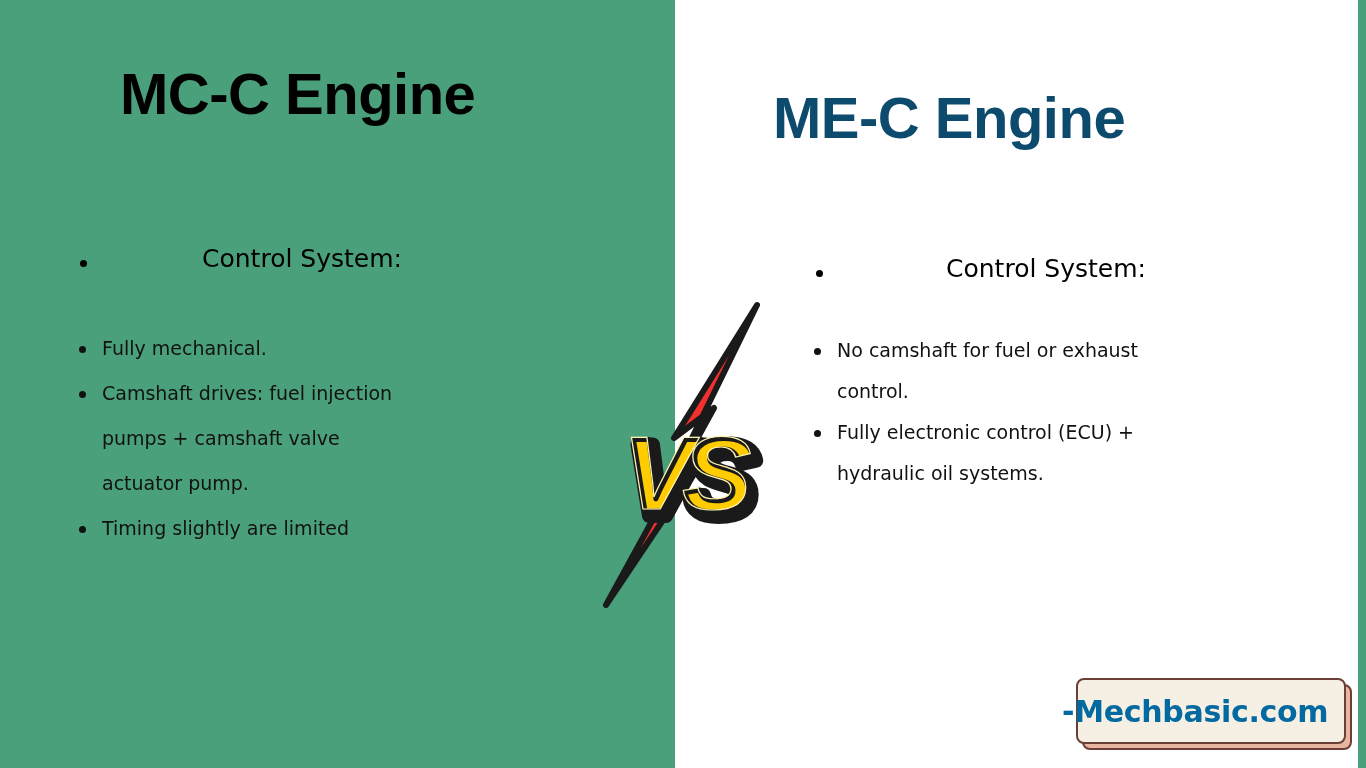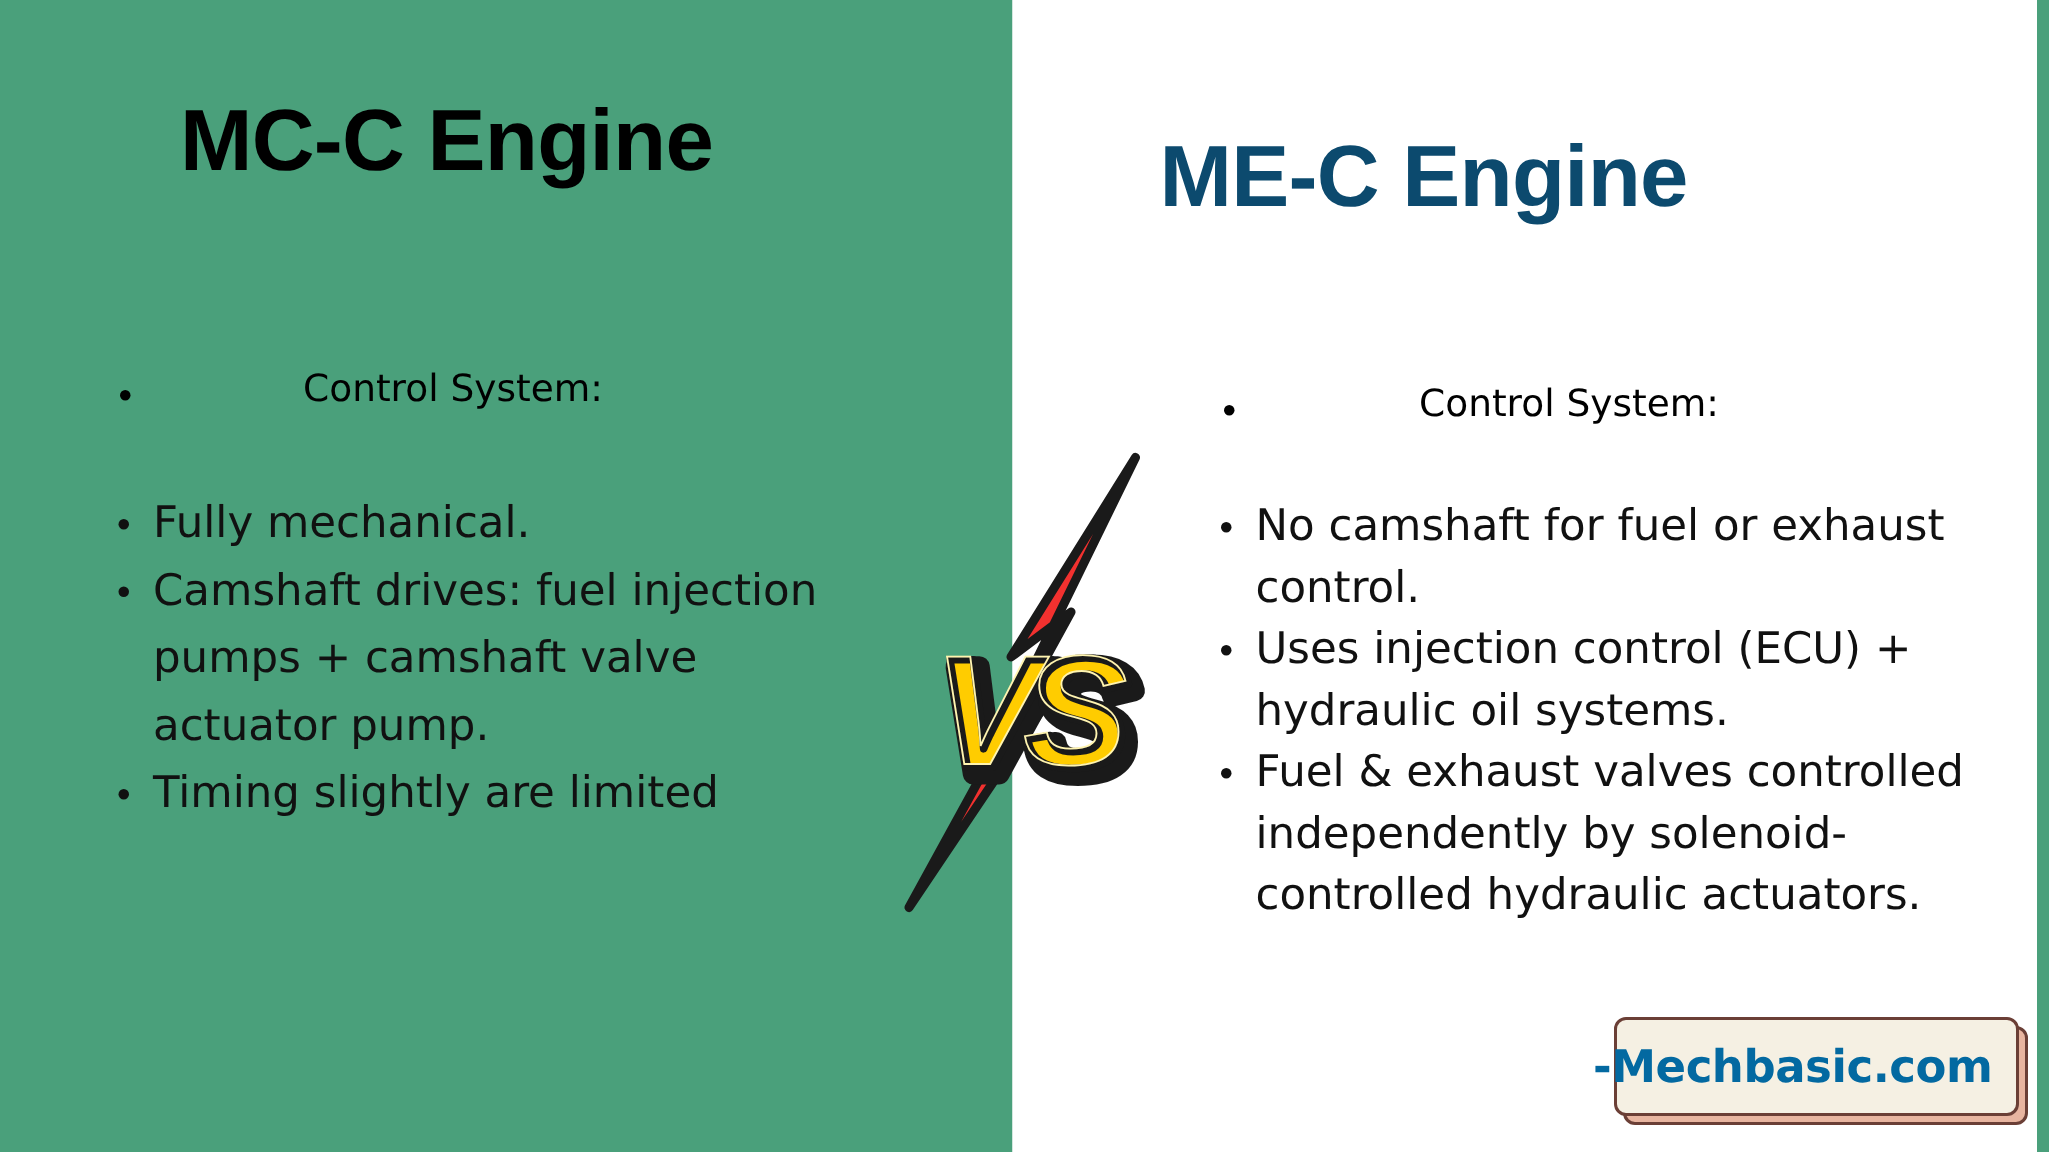--- a/index.html
+++ b/index.html
@@ -32,21 +32,21 @@
     .section-head {
       position: absolute; font-weight: 400; font-size: 25px; color: #000;
       white-space: nowrap; line-height: 30px; text-align: right;
     }
     .bullet-dot {
       position: absolute; width: 7px; height: 7px; border-radius: 50%;
       background: #000;
     }
     .list {
       position: absolute; margin: 0; padding: 0; list-style: none;
-      font-size: 29px; color: #111; line-height: 45px;
+      font-size: 19px; color: #111; line-height: 45px;
     }
     .list li { position: relative; padding-left: 26px; }
     .list li::before {
       content: ""; position: absolute; left: 3px; top: 20px;
       width: 7px; height: 7px; border-radius: 50%; background: #111;
     }
     .list-right { line-height: 41px; }
     .list-right li::before { top: 18px; }
 
     .vs-graphic { position: absolute; left: 596px; top: 296px; width: 176px; height: 320px; }
@@ -100,27 +100,22 @@
     <span>Timing slightly are limited</span><br>
   </li>
 </ul>
 
 <ul class="list list-right" style="left:811px; top:330px; width:520px;">
   <li>
     <span>No camshaft for fuel or exhaust</span><br>
     <span>control.</span>
   </li>
   <li>
-    <span>Uses injection control (ECU) +</span><br>
+    <span>Fully electronic control (ECU) +</span><br>
     <span>hydraulic oil systems.</span>
-  </li>
-  <li>
-    <span>Fuel &amp; exhaust valves controlled</span><br>
-    <span>independently by solenoid-</span><br>
-    <span>controlled hydraulic actuators.</span>
   </li>
 </ul>
 
 <svg class="vs-graphic" viewBox="0 0 176 320">
   <g>
     <polygon points="161,9 78,142 118,112 10,309 100,175 70,195" fill="#f2312f" stroke="#1a1a1a" stroke-width="6" stroke-linejoin="round"></polygon>
   </g>
   <g>
     <text x="92" y="220" text-anchor="middle" font-family="Liberation Sans, sans-serif" font-weight="700" font-style="italic" font-size="104" letter-spacing="-10" fill="#1a1a1a" stroke="#1a1a1a" stroke-width="14" stroke-linejoin="round">VS</text>
     <text x="88" y="215" text-anchor="middle" font-family="Liberation Sans, sans-serif" font-weight="700" font-style="italic" font-size="104" letter-spacing="-10" fill="#ffcc00" stroke="#1a1a1a" stroke-width="5" stroke-linejoin="round">VS</text>

